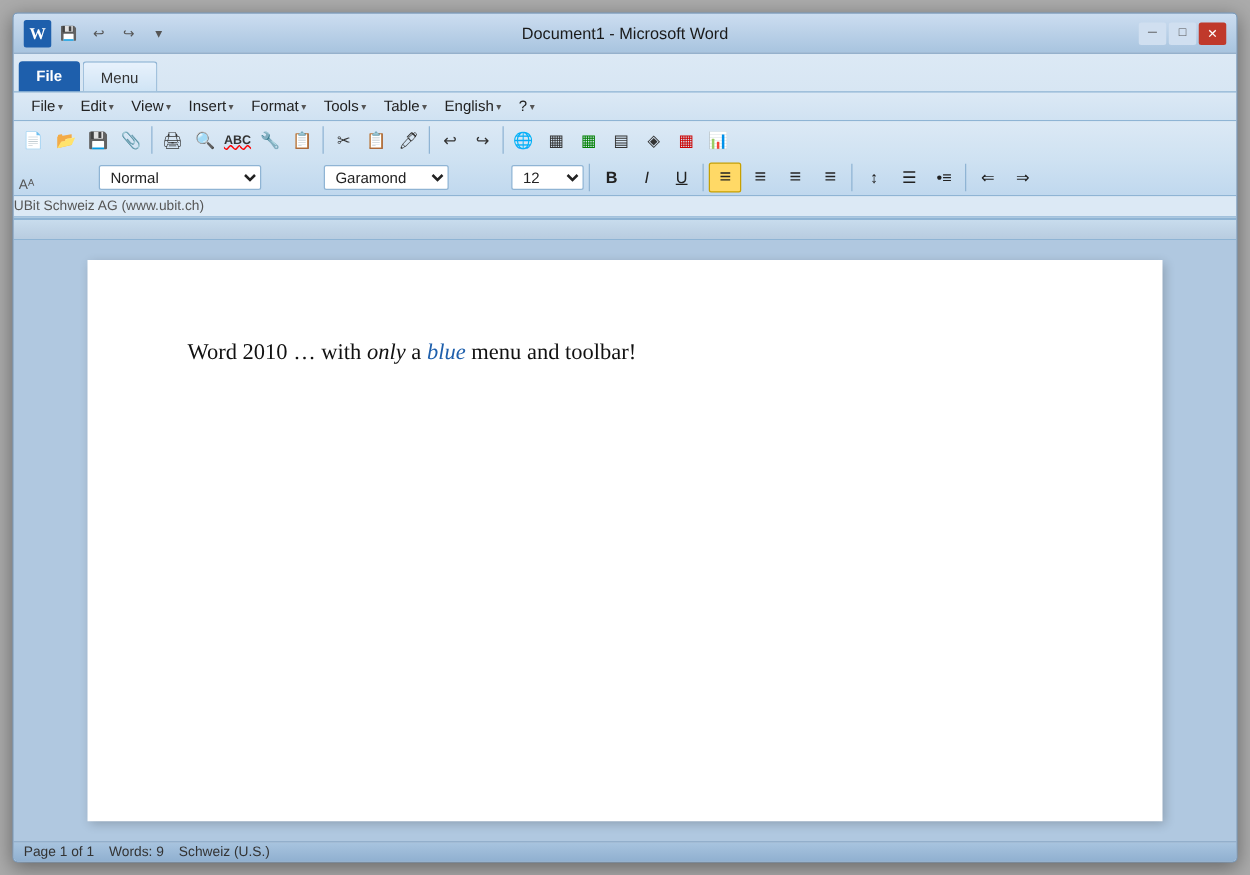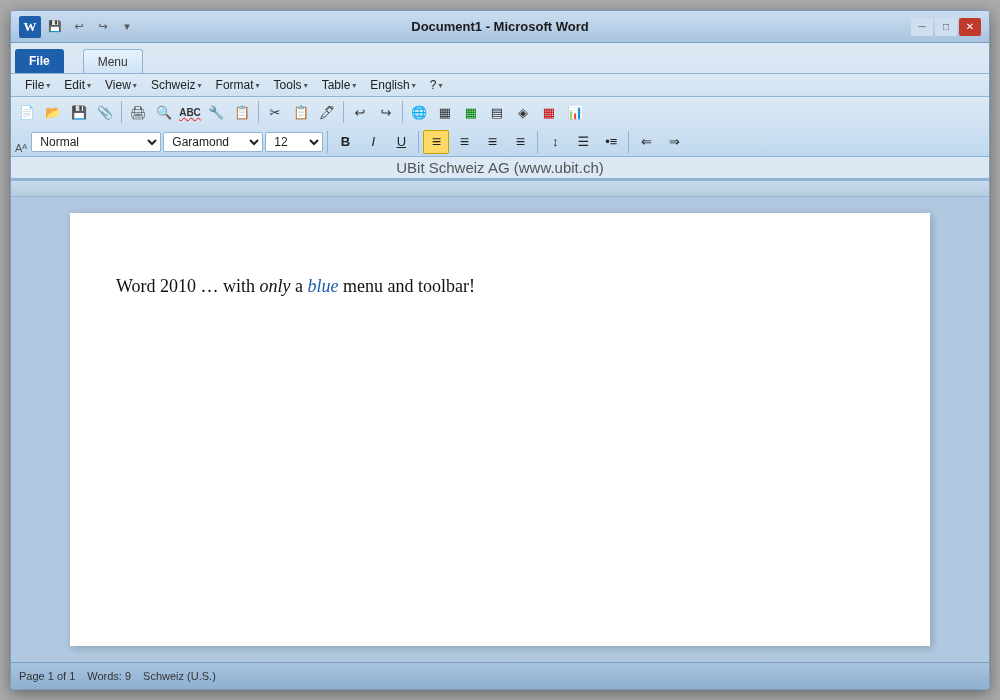--- a/index.html
+++ b/index.html
@@ -67,21 +67,21 @@
       color: #555;
       font-size: 11px;
       border-radius: 2px;
     }
     .title-bar-title {
       position: absolute;
       left: 50%;
       transform: translateX(-50%);
       font-size: 13px;
       color: #1a1a1a;
-      font-weight: bold;
+      font-weight: normal;
     }
     .title-bar-controls {
       margin-left: auto;
       display: flex;
       gap: 2px;
     }
     .win-btn {
       width: 22px;
       height: 18px;
       border: none;
@@ -127,21 +127,20 @@
       color: #333;
       padding: 3px 14px;
       border-radius: 3px 3px 0 0;
       font-size: 12px;
       cursor: pointer;
       height: 24px;
       display: flex;
       align-items: center;
       border: 1px solid #8fb4d4;
       border-bottom: none;
-      margin-left: 17px;
     }
 
     
     .menu-bar {
       display: flex;
       align-items: center;
       padding: 2px 8px;
       border-top: 1px solid #8fb4d4;
       border-bottom: 1px solid #8fb4d4;
       background: linear-gradient(to bottom, #dce9f5 0%, #d0e2f2 100%);
@@ -204,20 +203,21 @@
       border-bottom: 1px solid #8fb4d4;
     }
     .style-select, .font-select, .size-select {
       border: 1px solid #8fb4d4;
       background: white;
       border-radius: 2px;
       cursor: pointer;
       font-size: 12px;
       color: #222;
       padding: 1px 4px;
+      margin-left: 48px;
     }
     .style-select { width: 130px; }
     .font-select { width: 100px; }
     .size-select { width: 58px; }
     .fmt-btn {
       width: 26px;
       height: 24px;
       border: 1px solid transparent;
       background: transparent;
       border-radius: 2px;
@@ -232,22 +232,22 @@
       background: #ffd966;
       border-color: #c8a000;
     }
     .fmt-btn-bold { font-weight: bold; }
     .fmt-btn-italic { font-style: italic; }
     .fmt-btn-underline { text-decoration: underline; }
 
     
     .attribution-bar {
       background: #dce9f5;
-      text-align: center;
-      font-size: 15px;
+      text-align: left;
+      font-size: 11px;
       color: #555;
       padding: 2px 0;
       border-bottom: 1px solid #8fb4d4;
     }
 
     
     .ruler-area {
       background: linear-gradient(to bottom, #c8dced 0%, #b8cce0 100%);
       height: 16px;
       border-bottom: 1px solid #8fb4d4;
@@ -261,35 +261,35 @@
       display: flex;
       justify-content: center;
       overflow: auto;
     }
     .document-page {
       background: white;
       width: 100%;
       max-width: 860px;
       min-height: 420px;
       box-shadow: 2px 2px 8px rgba(0,0,0,0.2);
-      padding: 60px 46px;
+      padding: 60px 80px;
       position: relative;
     }
     .document-text {
       font-family: 'Garamond', 'Times New Roman', serif;
       font-size: 18px;
       color: #111;
       line-height: 1.5;
     }
     .doc-italic { font-style: italic; }
     .doc-blue-italic { font-style: italic; color: #1e5fac; }
 
     
     .status-bar {
-      height: 27px;
+      height: 16px;
       background: linear-gradient(to bottom, #a8c4df 0%, #90b0d0 100%);
       border-top: 1px solid #7a9cbf;
       display: flex;
       align-items: center;
       padding: 0 8px;
       font-size: 11px;
       color: #333;
       gap: 12px;
     }
   </style>
@@ -328,21 +328,21 @@
       </span>
       <span class="menu-item">
         <span>Edit</span>
         <span class="menu-arrow">▾</span>
       </span>
       <span class="menu-item">
         <span>View</span>
         <span class="menu-arrow">▾</span>
       </span>
       <span class="menu-item">
-        <span>Schweiz</span>
+        <span>Insert</span>
         <span class="menu-arrow">▾</span>
       </span>
       <span class="menu-item">
         <span>Format</span>
         <span class="menu-arrow">▾</span>
       </span>
       <span class="menu-item">
         <span>Tools</span>
         <span class="menu-arrow">▾</span>
       </span>

